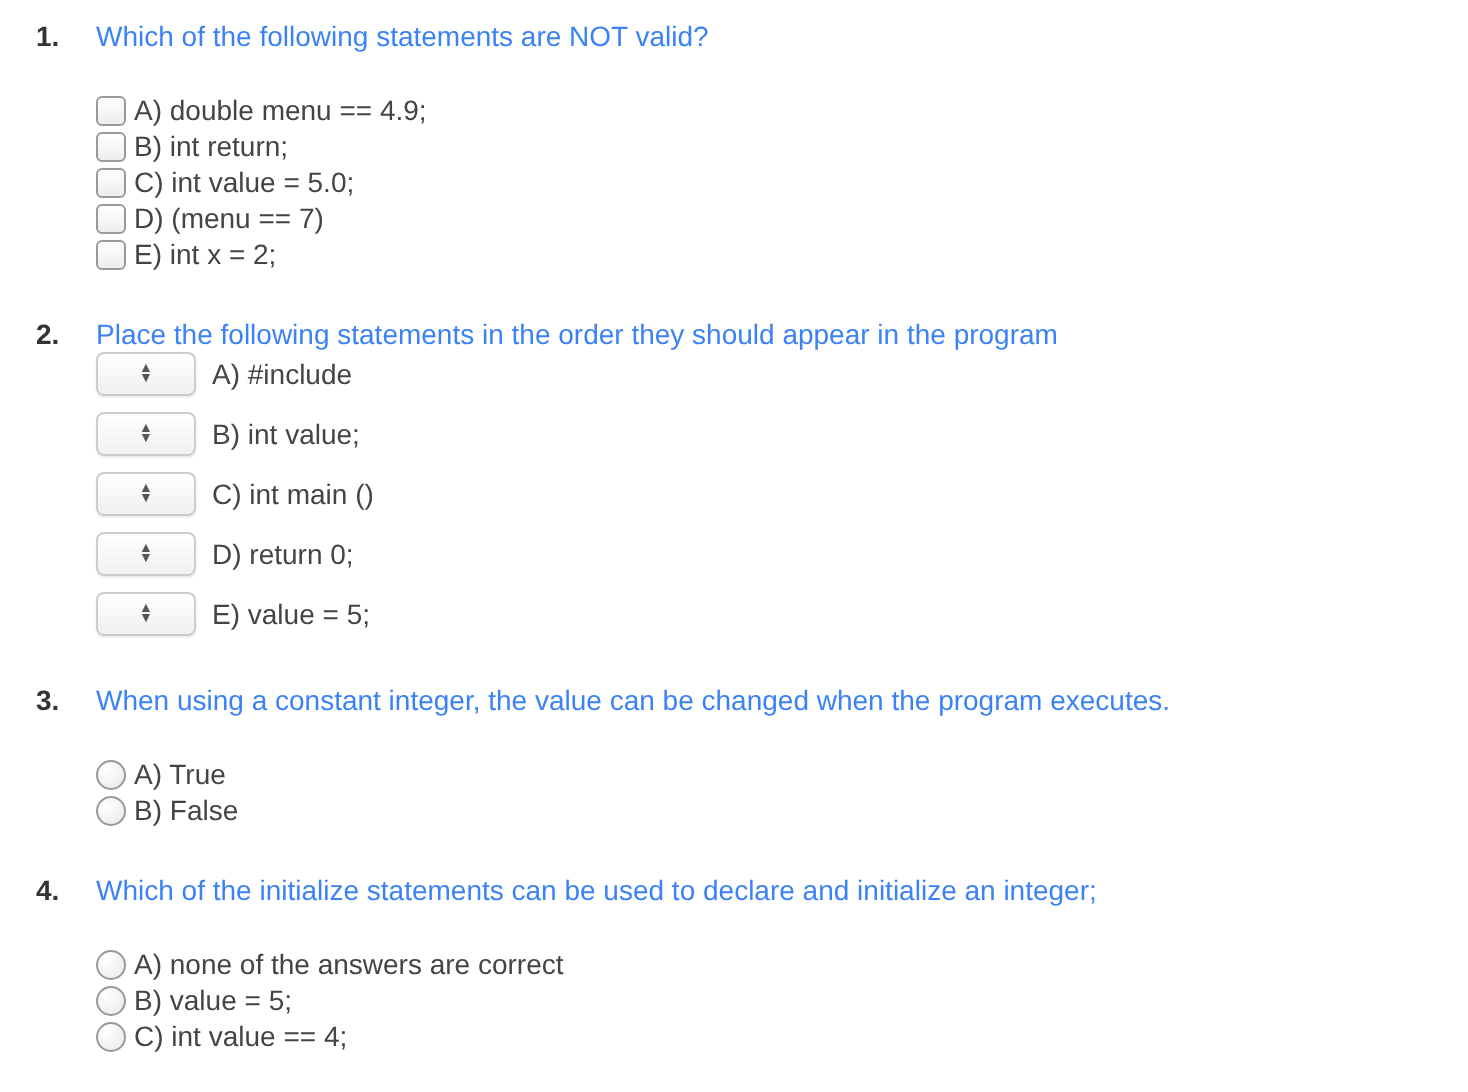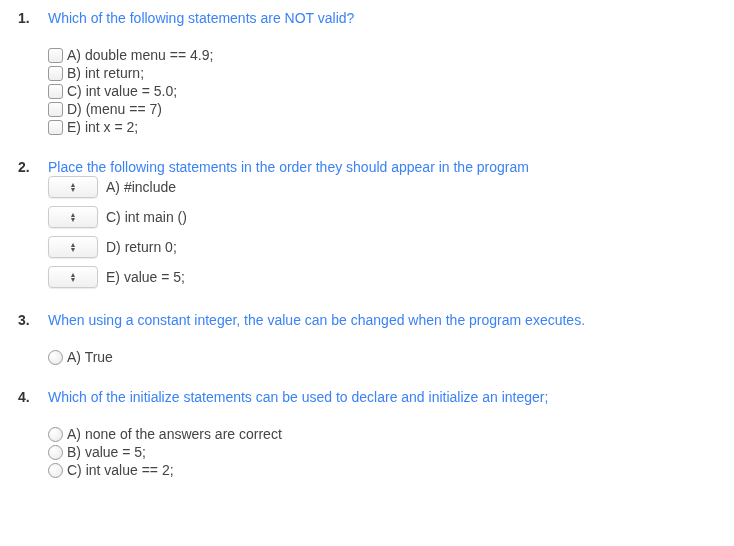--- a/index.html
+++ b/index.html
@@ -143,20 +143,29 @@
       </div>
       <span class="dropdown-label">A) #include</span>
     </div>
     <div class="dropdown-row">
       <div class="dropdown-control">
         <span class="stepper-arrows">
             <span class="up">▲</span>
             <span class="down">▼</span>
           </span>
       </div>
+      <span class="dropdown-label">B) int value;</span>
+    </div>
+    <div class="dropdown-row">
+      <div class="dropdown-control">
+        <span class="stepper-arrows">
+            <span class="up">▲</span>
+            <span class="down">▼</span>
+          </span>
+      </div>
       <span class="dropdown-label">C) int main ()</span>
     </div>
     <div class="dropdown-row">
       <div class="dropdown-control">
         <span class="stepper-arrows">
             <span class="up">▲</span>
             <span class="down">▼</span>
           </span>
       </div>
       <span class="dropdown-label">D) return 0;</span>
@@ -176,35 +185,39 @@
 <div class="question">
   <div class="q-header">
     <div class="q-number">3.</div>
     <div class="q-text">When using a constant integer, the value can be changed when the program executes.</div>
   </div>
   <div class="options">
     <div class="option-row">
       <span class="radio-control"></span>
       <span class="option-label">A) True</span>
     </div>
+    <div class="option-row">
+      <span class="radio-control"></span>
+      <span class="option-label">B) False</span>
+    </div>
   </div>
 </div>
 
 <div class="question">
   <div class="q-header">
     <div class="q-number">4.</div>
     <div class="q-text">Which of the initialize statements can be used to declare and initialize an integer;</div>
   </div>
   <div class="options">
     <div class="option-row">
       <span class="radio-control"></span>
       <span class="option-label">A) none of the answers are correct</span>
     </div>
     <div class="option-row">
       <span class="radio-control"></span>
       <span class="option-label">B) value = 5;</span>
     </div>
     <div class="option-row">
       <span class="radio-control"></span>
-      <span class="option-label">C) int value == 2;</span>
+      <span class="option-label">C) int value == 4;</span>
     </div>
   </div>
 </div>
 
 </body></html>

